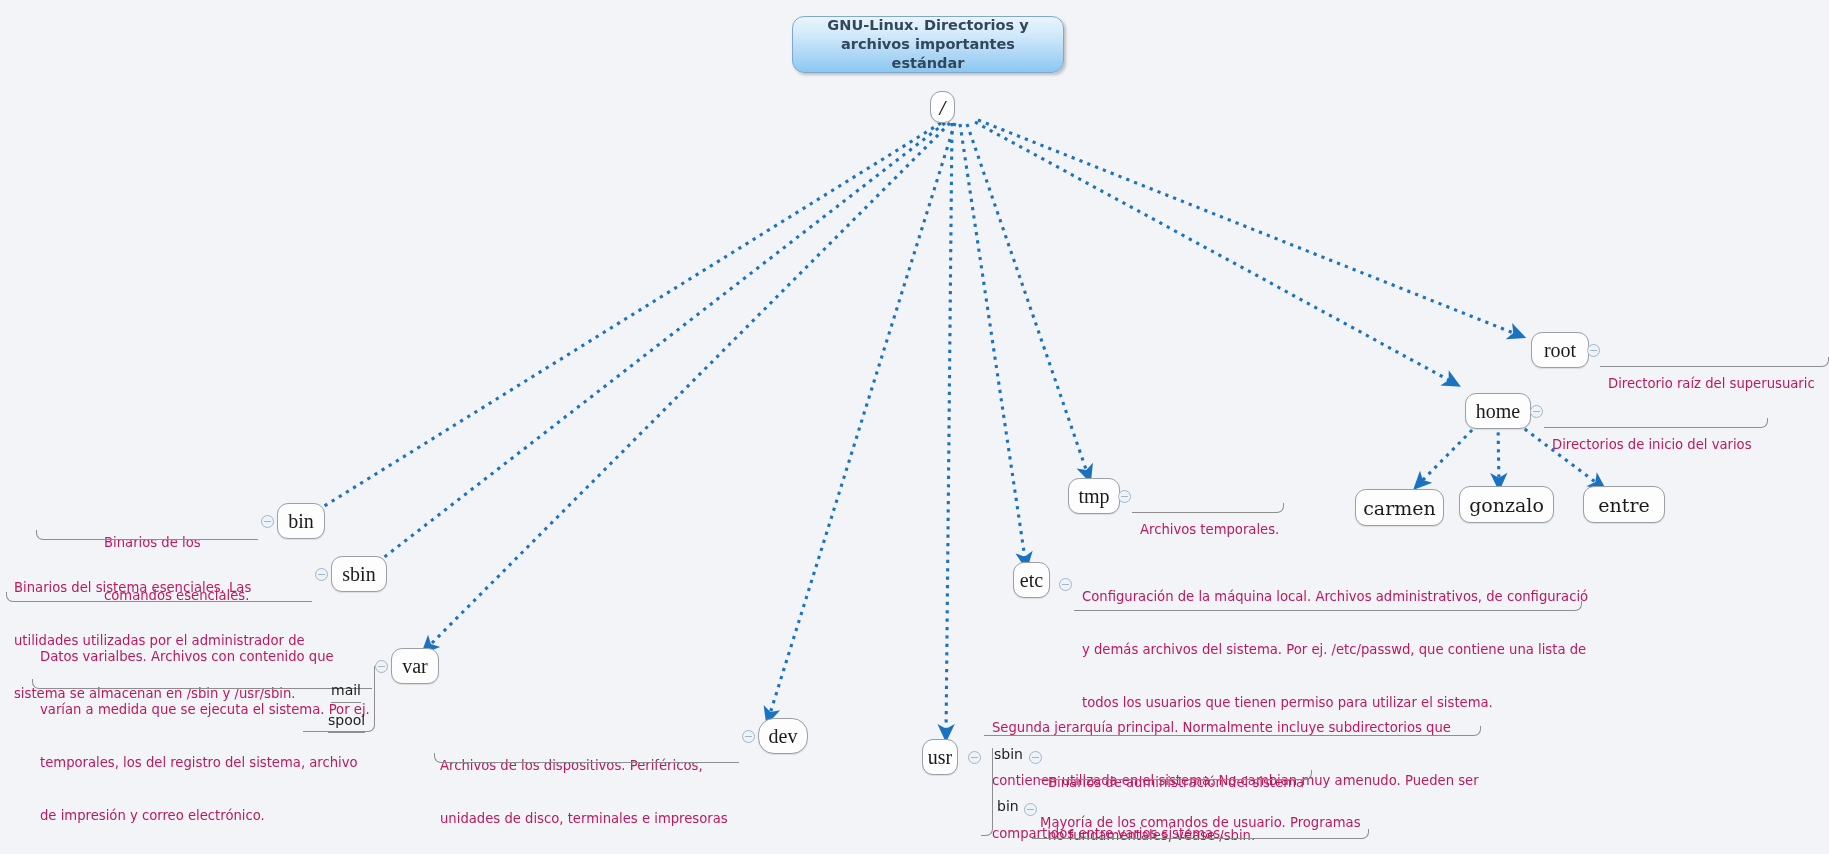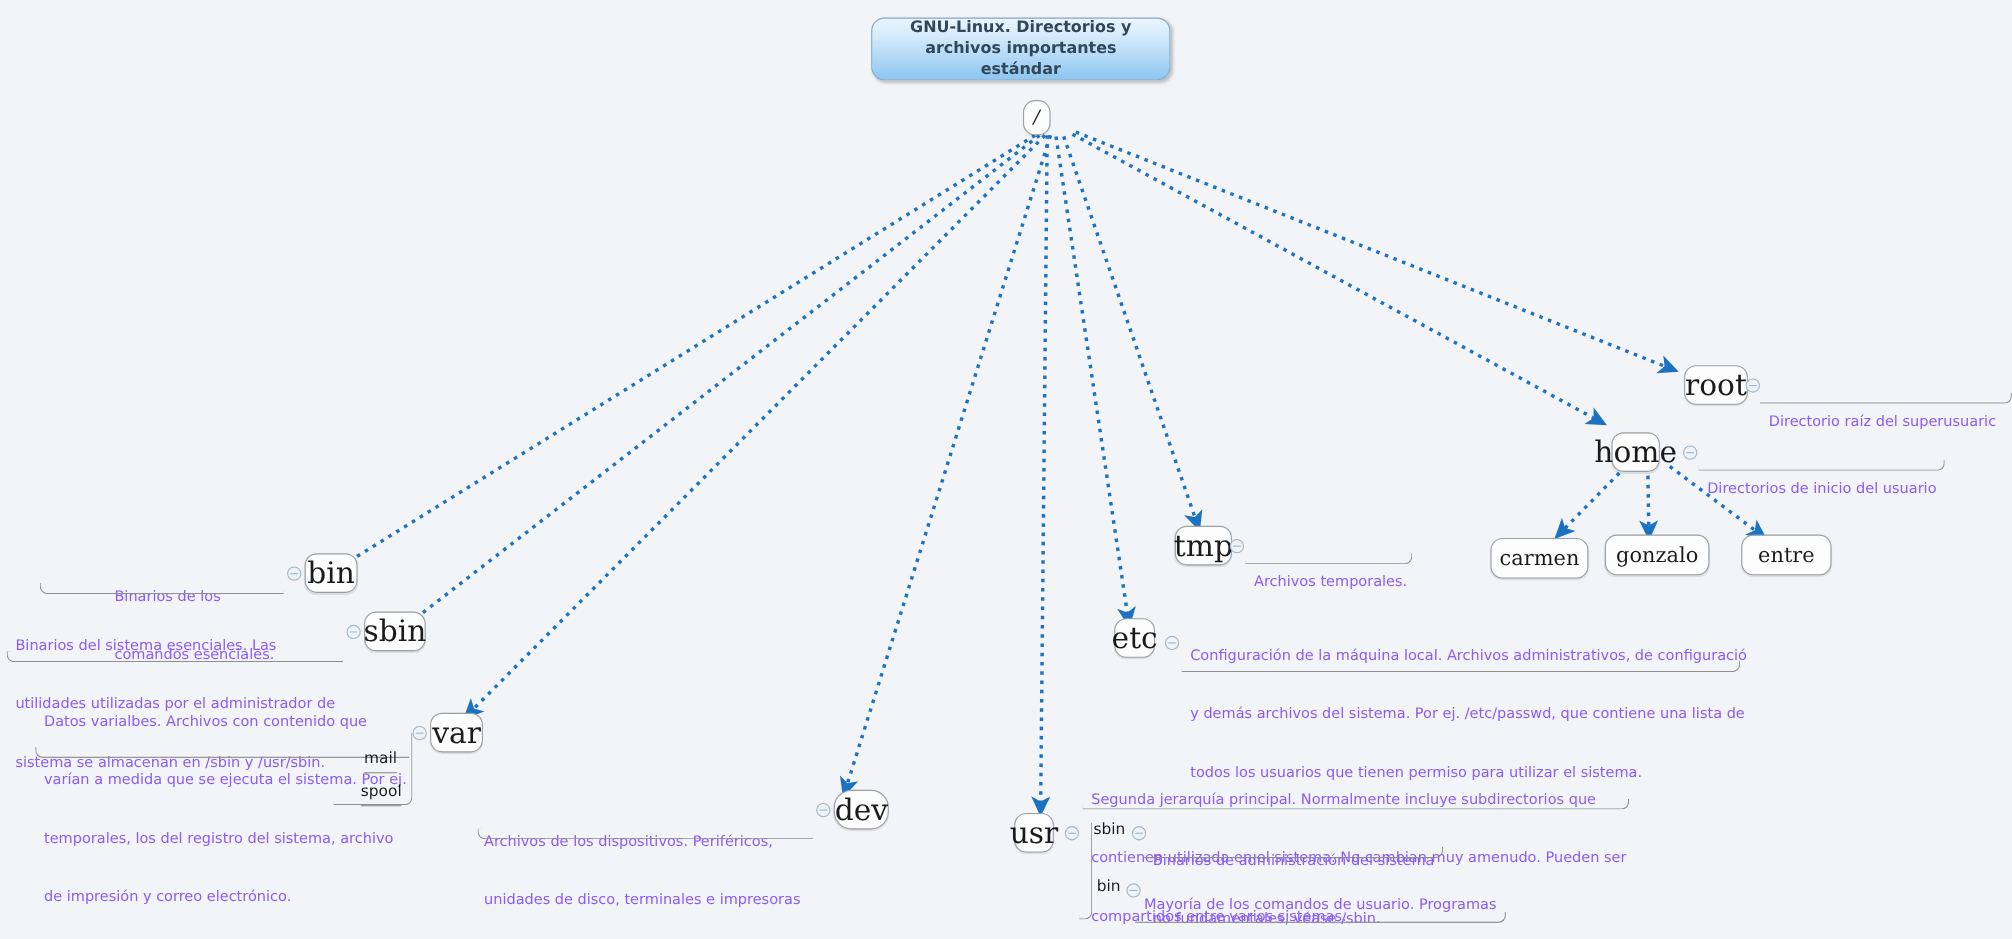--- a/index.html
+++ b/index.html
@@ -24,21 +24,21 @@
     color:#1b1b1b;
     font-family:"DejaVu Serif","Liberation Serif",serif;
     display:flex;align-items:center;justify-content:center;
     white-space:nowrap;
     box-shadow:0 1px 1px rgba(0,0,0,.10);
   }
   .node.root-slash{
     font-family:"DejaVu Serif","Liberation Serif",serif;
     font-size:17px; font-style:italic;
   }
-  .node.dir{font-size:27px;}
+  .node.dir{font-size:20px;font-family:Liberation Serif, serif;}
   .node.user{font-size:19px;}
 
   
   .title-node{
     position:absolute;
     box-sizing:border-box;
     border:1px solid #7fa8cd;
     border-radius:12px;
     background:linear-gradient(180deg,#eaf4fd 0%,#d6ebfb 28%,#aad5f5 72%,#8cc7f2 100%);
     color:#33475b;
@@ -52,21 +52,21 @@
     overflow:hidden;
   }
   .title-node .title-inner{padding:0 12px;}
 
   
   .note{
     position:absolute;
     font-family:"DejaVu Sans","Liberation Sans",sans-serif;
     font-size:13.2px;
     line-height:17.6px;
-    color:#8b5cf6;
+    color:#be185d;
     white-space:pre;
     box-sizing:border-box;
   }
 
   
   .sublabel{
     position:absolute;
     font-family:"DejaVu Sans","Liberation Sans",sans-serif;
     font-size:14px;
     color:#1d1d1d;
@@ -244,26 +244,26 @@
 
   <div class="node dir" style="left:1068px;top:478px;width:52px;height:36px;">
     <span>tmp</span>
   </div>
   <div class="toggle" style="left:1118px;top:490px;"></div>
   <div class="note" style="left:1140px;top:486px;">
     <div>Archivos temporales.</div>
   </div>
   <div class="elbow flip" style="left:1132px;top:503px;width:152px;height:10px;"></div>
 
-  <div class="node dir" style="left:1465px;top:393px;width:44px;height:36px;">
+  <div class="node dir" style="left:1465px;top:393px;width:66px;height:36px;">
     <span>home</span>
   </div>
   <div class="toggle" style="left:1530px;top:405px;"></div>
   <div class="note" style="left:1552px;top:401px;">
-    <div>Directorios de inicio del usuario</div>
+    <div>Directorios de inicio del varios</div>
   </div>
   <div class="elbow flip" style="left:1544px;top:418px;width:224px;height:10px;"></div>
 
   <div class="node user" style="left:1355px;top:489px;width:89px;height:37px;">
     <span>carmen</span>
   </div>
   <div class="node user" style="left:1459px;top:486px;width:95px;height:37px;text-align:center;">
     <span>gonzalo</span>
   </div>
   <div class="node user" style="left:1583px;top:486px;width:82px;height:37px;">

